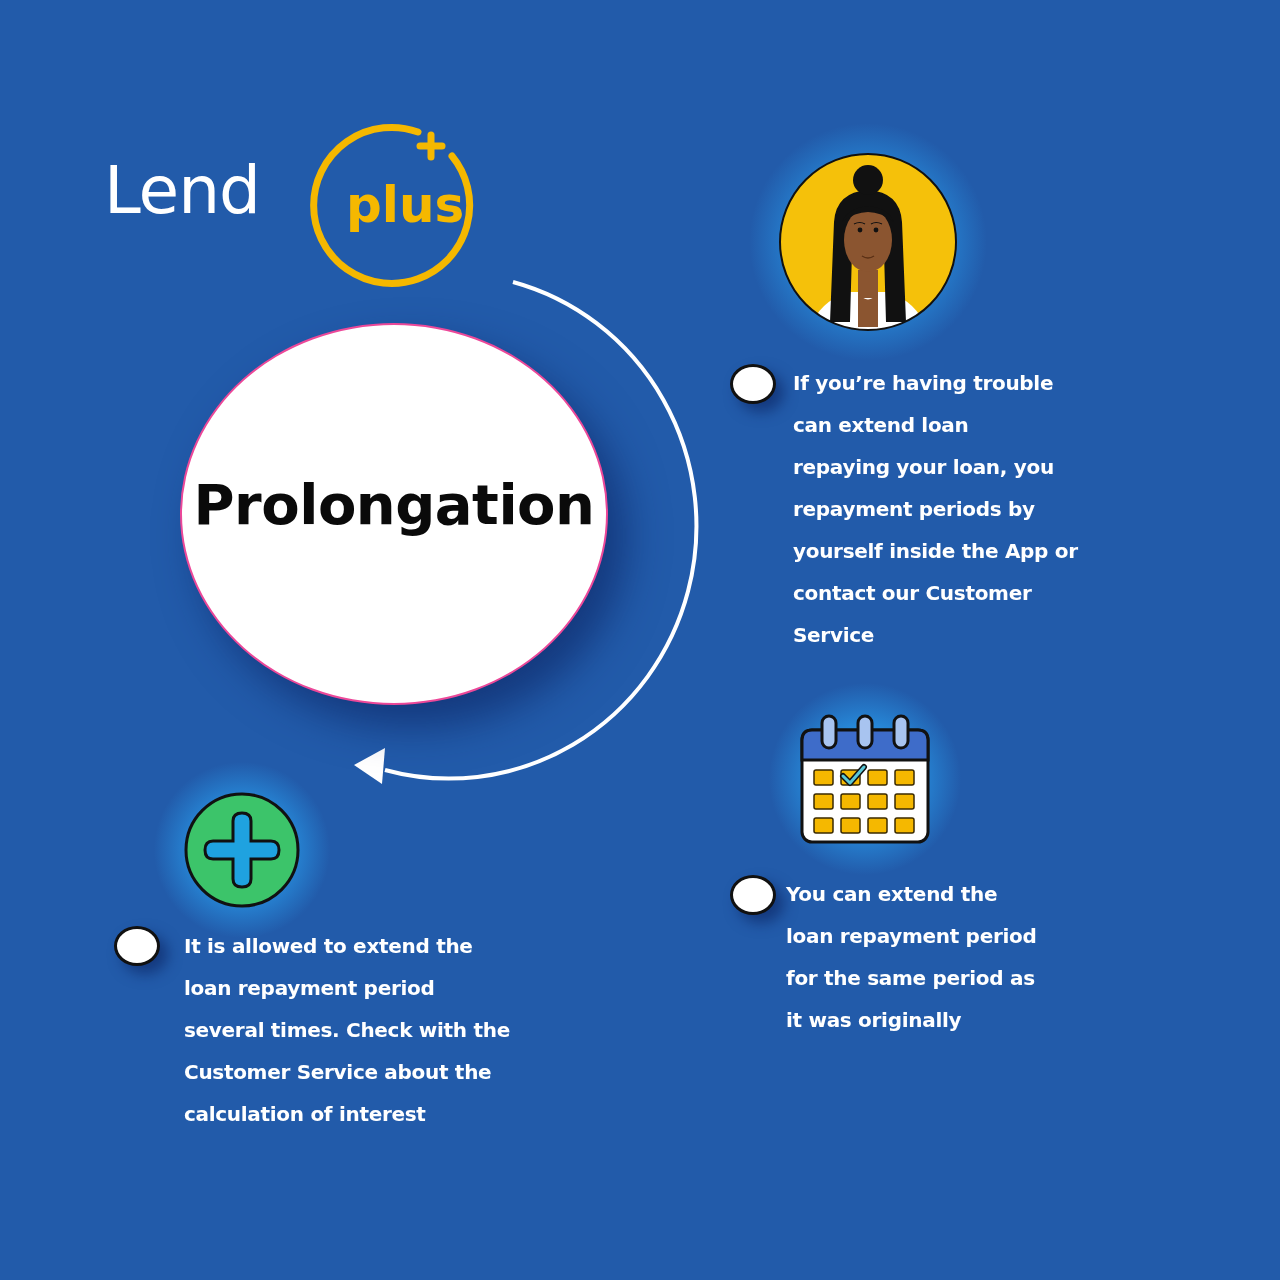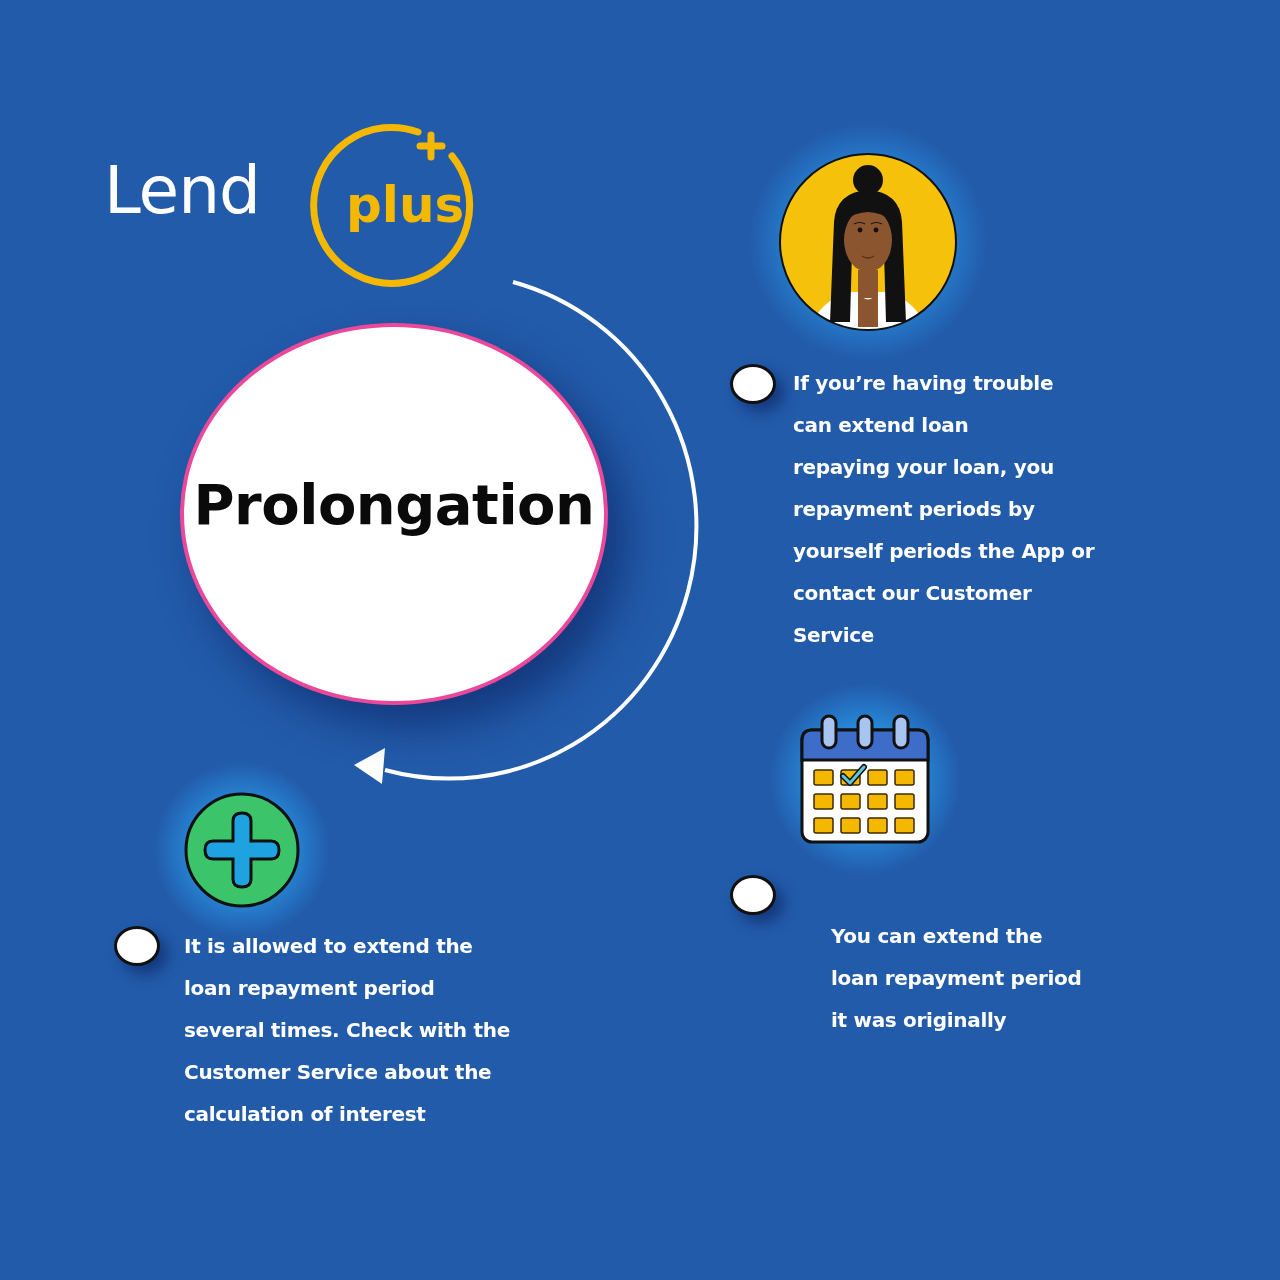--- a/index.html
+++ b/index.html
@@ -35,21 +35,21 @@
 
   
   .arc { left: 340px; top: 270px; width: 360px; height: 530px; }
 
   
   .main-circle {
     left: 180px; top: 323px;
     width: 428px; height: 382px;
     border-radius: 50%;
     background: #ffffff;
-    border: 4px solid #ec4899;
+    border: 2px solid #ec4899;
     box-shadow: 18px 22px 40px rgba(10,30,90,0.55);
     display: flex; align-items: center; justify-content: center;
   }
   .main-title {
     font-family: "DejaVu Sans", sans-serif;
     font-weight: bold;
     font-size: 56px;
     color: #0a0a0a;
     margin-top: -20px;
     letter-spacing: -0.5px;
@@ -128,21 +128,21 @@
     <circle cx="90" cy="90" r="88" fill="none" stroke="#111" stroke-width="2"></circle>
   </svg>
 </div>
 
 <div class="abs bullet-dot" style="left:730px; top:364px;"></div>
 <div class="abs bullet-text" style="left:793px; top:362px; width:440px;">
   <div>If you’re having trouble</div>
   <div>can extend loan</div>
   <div>repaying your loan, you</div>
   <div>repayment periods by</div>
-  <div>yourself periods the App or</div>
+  <div>yourself inside the App or</div>
   <div>contact our Customer</div>
   <div>Service</div>
 </div>
 
 <div class="abs calendar-wrap glow" style="z-index:1;">
   <svg width="134" height="134" viewBox="0 0 134 134">
     <rect x="4" y="18" width="126" height="112" rx="10" fill="#ffffff" stroke="#111" stroke-width="3"></rect>
     <path d="M4,48 L4,28 Q4,18 14,18 L120,18 Q130,18 130,28 L130,48 Z" fill="#3E6CC9" stroke="#111" stroke-width="3"></path>
     <rect x="24" y="4" width="14" height="32" rx="7" fill="#A8C4F0" stroke="#111" stroke-width="3"></rect>
     <rect x="60" y="4" width="14" height="32" rx="7" fill="#A8C4F0" stroke="#111" stroke-width="3"></rect>
@@ -160,23 +160,24 @@
         <rect x="43" y="106" width="19" height="15" rx="2"></rect>
         <rect x="70" y="106" width="19" height="15" rx="2"></rect>
         <rect x="97" y="106" width="19" height="15" rx="2"></rect>
     </g>
     <path d="M45,64 L52,71 L66,55" fill="none" stroke="#111" stroke-width="6" stroke-linecap="round" stroke-linejoin="round"></path>
     <path d="M45,64 L52,71 L66,55" fill="none" stroke="#5AC8D8" stroke-width="3" stroke-linecap="round" stroke-linejoin="round"></path>
   </svg>
 </div>
 
 <div class="abs bullet-dot" style="left:730px; top:875px;"></div>
-<div class="abs bullet-text" style="left:831px; top:873px; width:400px;margin-top:42px;">
+<div class="abs bullet-text" style="left:786px; top:873px; width:400px;">
   <div>You can extend the</div>
   <div>loan repayment period</div>
+  <div>for the same period as</div>
   <div>it was originally</div>
 </div>
 
 <div class="abs plus-wrap glow" style="z-index:1;">
   <svg width="118" height="118" viewBox="0 0 118 118">
     <circle cx="59" cy="59" r="56" fill="#3CC46A" stroke="#111" stroke-width="3"></circle>
     <path d="M50,30 Q50,22 59,22 Q68,22 68,30 L68,50 L88,50 Q96,50 96,59 Q96,68 88,68 L68,68 L68,88 Q68,96 59,96 Q50,96 50,88 L50,68 L30,68 Q22,68 22,59 Q22,50 30,50 L50,50 Z" fill="#1FA2E0" stroke="#111" stroke-width="3"></path>
   </svg>
 </div>
 

